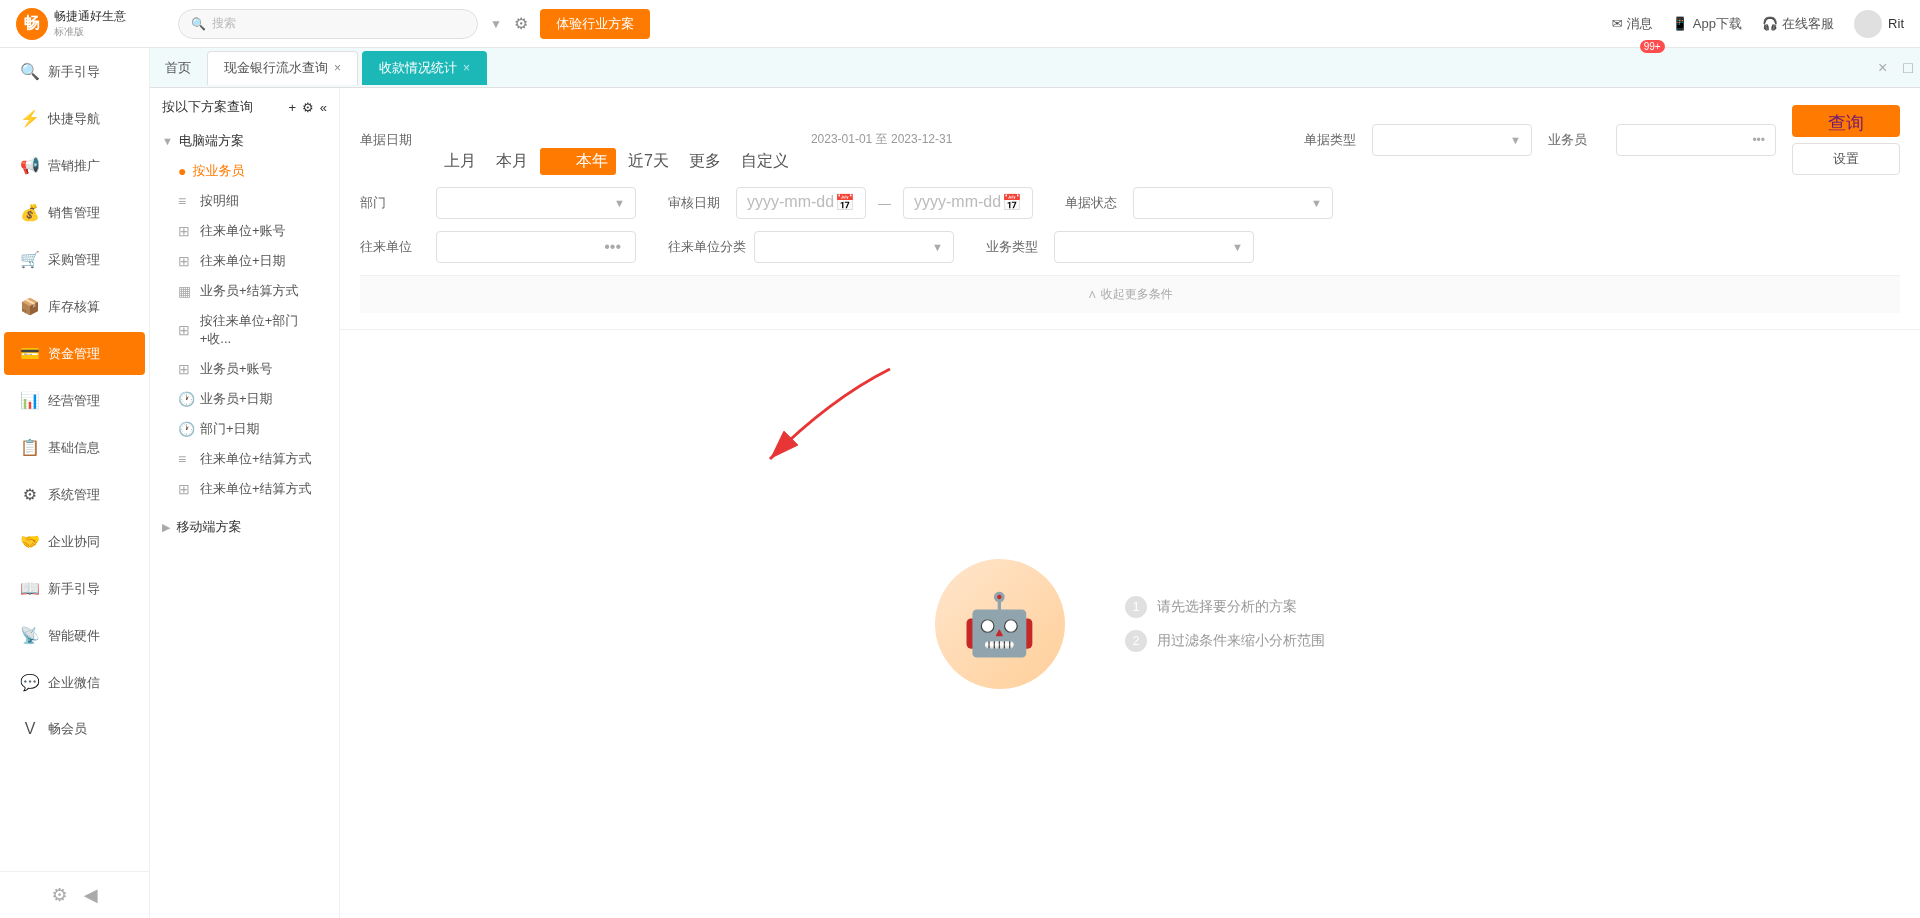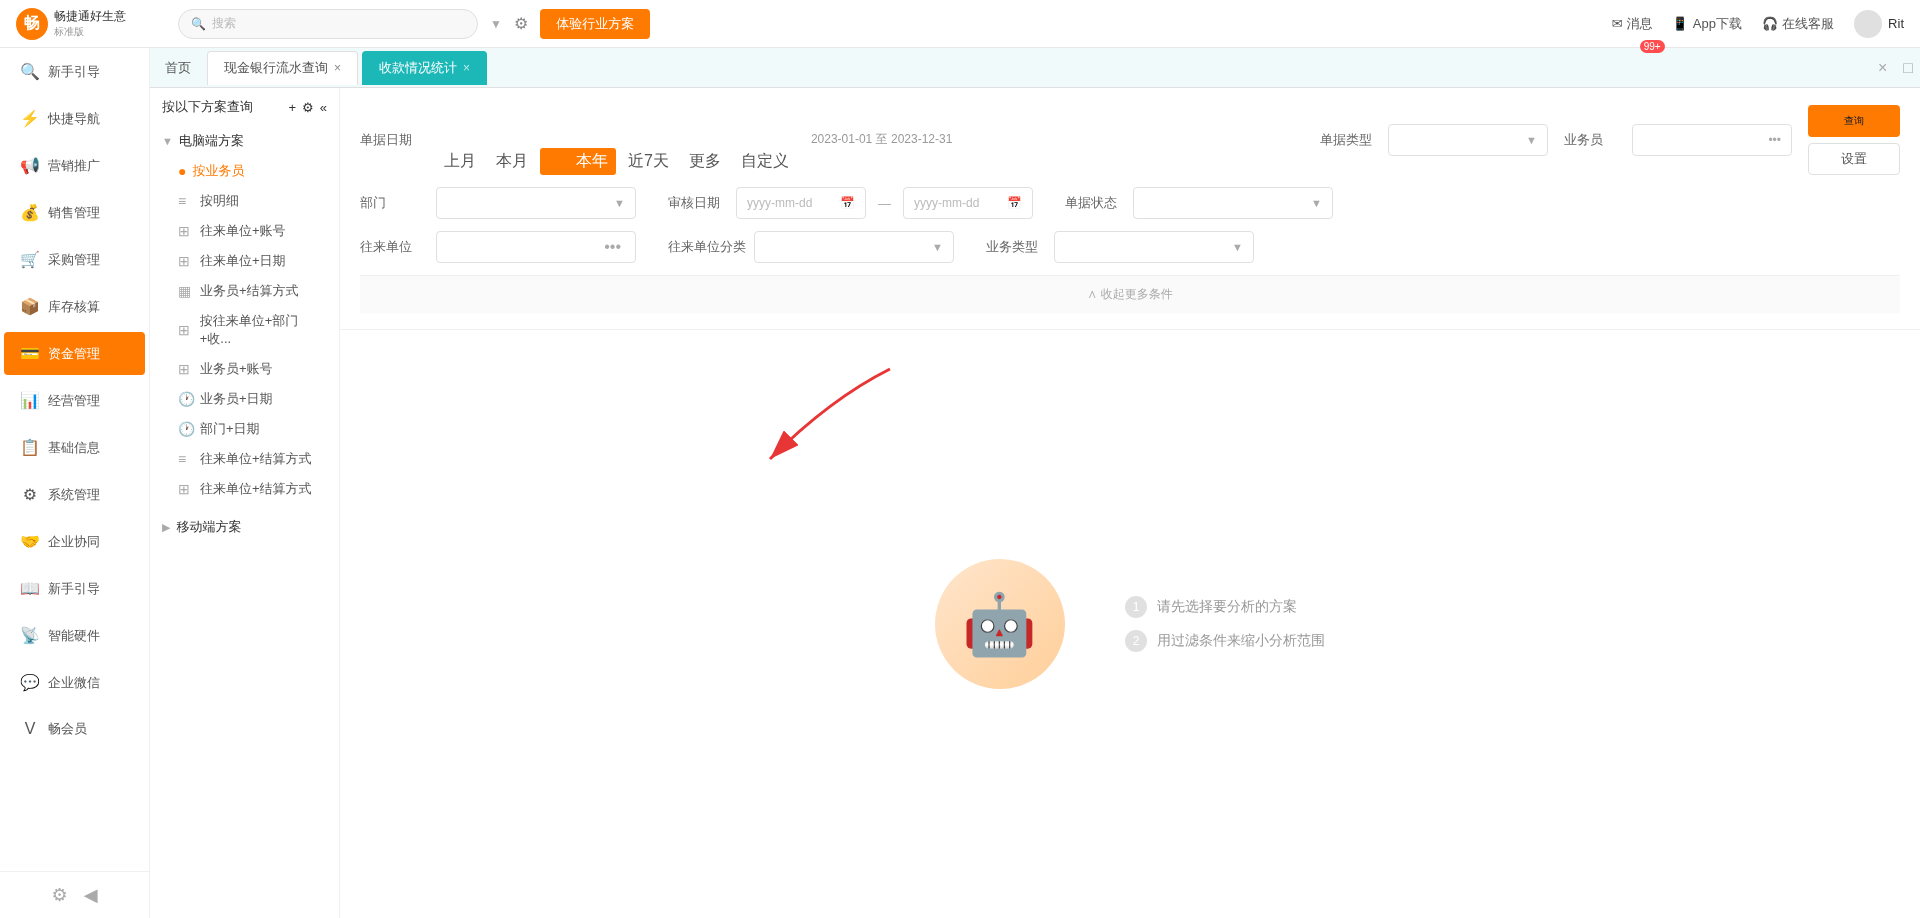--- a/index.html
+++ b/index.html
@@ -300,42 +300,41 @@
       align-items: center;
       justify-content: space-between;
       cursor: pointer;
       height: 32px;
     }
     .select-control .arrow { color: #aaa; font-size: 11px; }
     .date-input {
       border: 1px solid #e0e0e0;
       border-radius: 4px;
       padding: 5px 10px;
-      font-size: 12px;
+      font-size: 16px;
       color: #bbb;
       min-width: 130px;
       background: white;
       display: flex;
-      align-items: center;
       justify-content: space-between;
       height: 32px;
     }
     .date-dash { color: #aaa; margin: 0 4px; }
     .action-buttons {
       display: flex;
       flex-direction: column;
       gap: 6px;
     }
     .query-btn {
       background: #ff7a00;
-      color: #0f172a;
+      color: #701a75;
       border: none;
       border-radius: 4px;
       padding: 6px 36px;
-      font-size: 10px;
+      font-size: 18px;
       cursor: pointer;
       height: 32px;
     }
     .settings-btn {
       background: white;
       color: #555;
       border: 1px solid #e0e0e0;
       border-radius: 4px;
       padding: 6px 20px;
       font-size: 13px;

